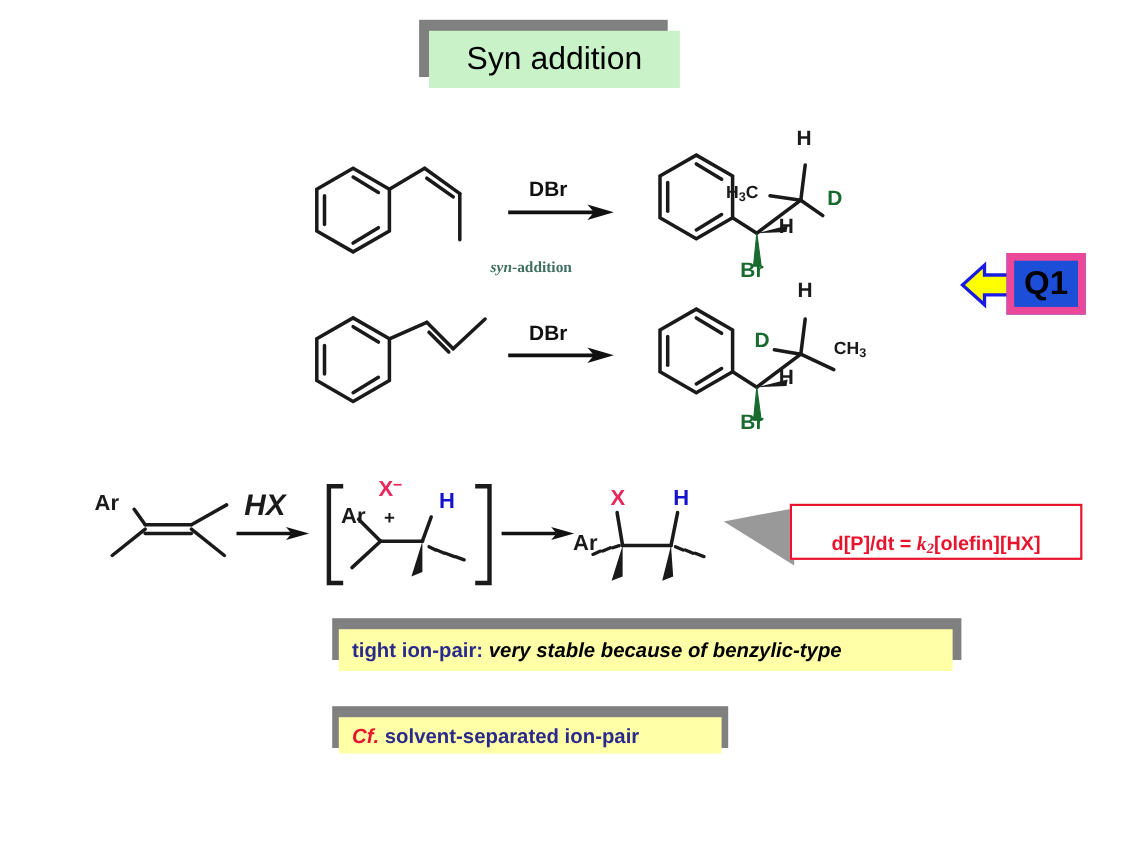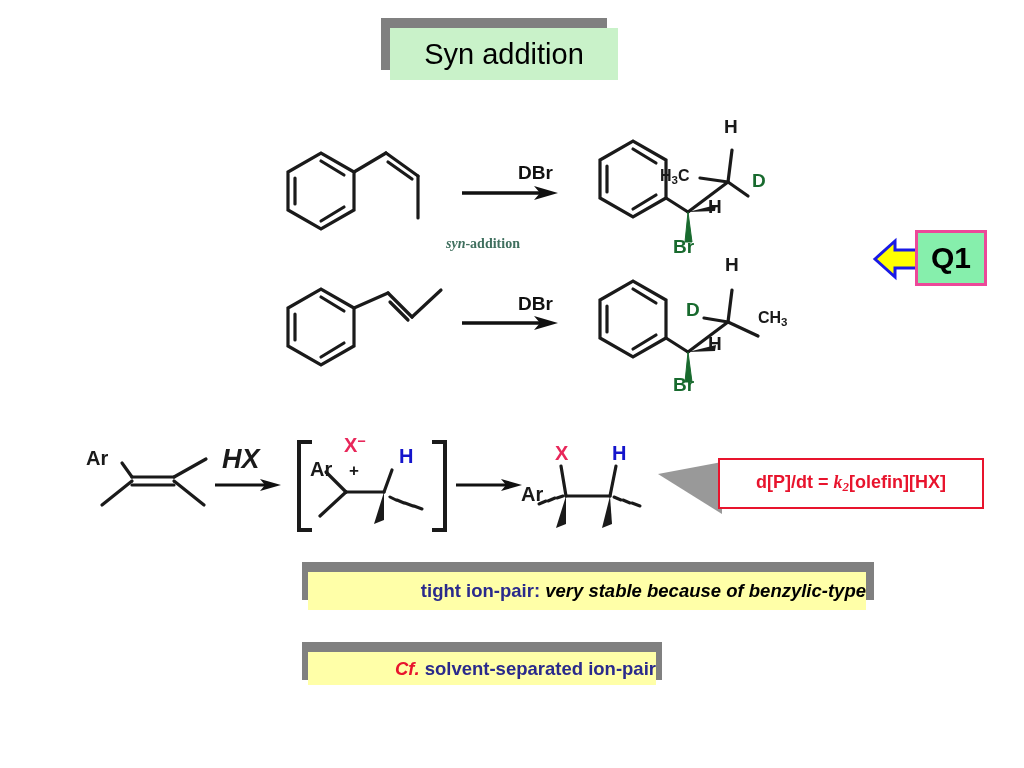--- a/index.html
+++ b/index.html
@@ -60,65 +60,63 @@
     white-space: nowrap;
   }
   #syn-addition-label i { font-weight: bold; }
 
   
   .reagent {
     font-size: 19px;
     font-weight: bold;
     color: #111111;
     white-space: nowrap;
-    margin-left: 37px;
   }
 
   
   #q1-group { left: 873px; top: 230px; width: 120px; height: 58px; }
   #q1-box {
     left: 42px; top: 0px;
     width: 72px; height: 56px;
-    background: #86efac;
-    border: 3px solid #ec4899;
+    background: #1d4ed8;
+    border: 7px solid #ec4899;
     box-sizing: border-box;
     display: flex; align-items: center; justify-content: center;
   }
   #q1-label {
     font-size: 30px; font-weight: bold; color: #000;
     line-height: 1;
   }
 
   
   #rate-box {
     left: 718px; top: 458px;
     width: 266px; height: 51px;
     background: #ffffff;
     border: 2.5px solid #e8142d;
     box-sizing: border-box;
-    display: flex; align-items: center; justify-content: center;
+    display: flex; align-items: flex-end; justify-content: center;
   }
   #rate-text {
     font-size: 18px; font-weight: bold; color: #e8142d;
     white-space: nowrap;
   }
   #rate-text .kital {
     font-family: "Liberation Serif", serif;
     font-style: italic;
     font-weight: bold;
   }
 
   
   .note-shadow { background: #808080; }
   .note-box {
     background: #ffffa8;
     display: flex; align-items: center;
     padding-left: 12px;
     box-sizing: border-box;
-    justify-content: flex-end;
   }
   .note-text {
     font-size: 18.5px;
     font-weight: bold;
     white-space: nowrap;
     color: #000000;
   }
   .note-text .navy { color: #2a2a8c; }
   .note-text .emph { font-style: italic; color: #000000; }
   .note-text .redital { color: #e8142d; font-style: italic; }

